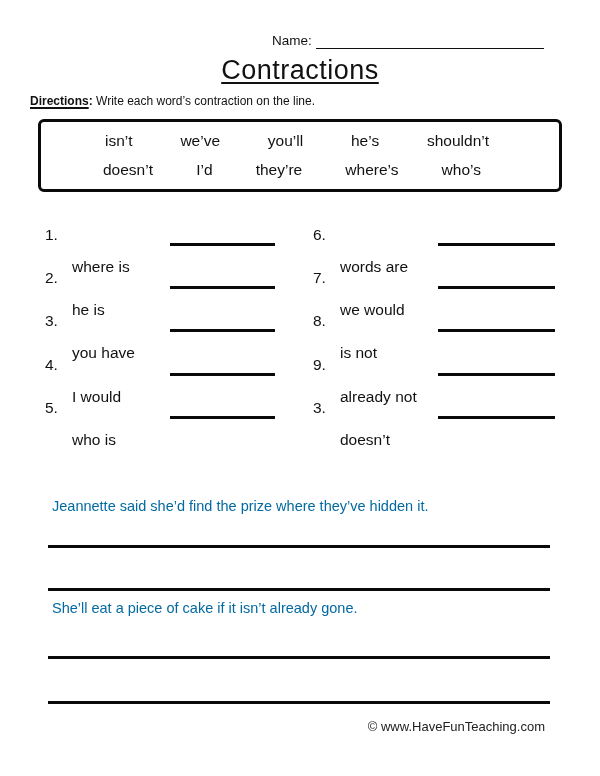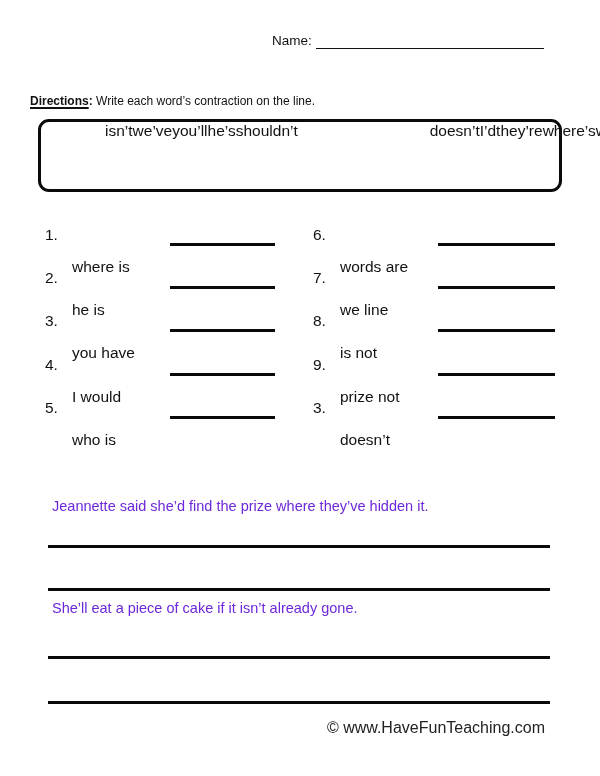--- a/index.html
+++ b/index.html
@@ -38,22 +38,22 @@
   .dir2{top:443px;width:548px;}
   .dir-label{
     font-weight:bold;text-decoration:underline;
     text-decoration-thickness:1.5px;text-underline-offset:2px;
   }
   .dir-colon{font-weight:bold;}
   
   .wordbank{
     position:absolute;top:119px;left:38px;
     width:518px;height:67px;
-    border:3px solid #0a0a0a;border-radius:11px;
-    display:flex;flex-direction:row;justify-content:space-evenly;text-align:right;
+    border:3px solid #0a0a0a;border-radius:6px;
+    display:flex;flex-direction:column;justify-content:space-evenly;text-align:right;
   }
   .wb-row{
     display:flex;justify-content:space-between;
     font-size:15.5px;
   }
   .wb-row1{padding:0 70px 0 64px;}
   .wb-row2{padding:0 78px 0 62px;}
   
   .qgrid{
     position:absolute;top:226px;left:45px;
@@ -66,48 +66,51 @@
   }
   .qitem{display:flex;align-items:flex-start;line-height:18px;}
   .qnum{width:27px;flex:none;}
   .qterm{width:98px;flex:none;margin-top:32px;}
   .qline{
     flex:1;height:17px;
     border-bottom:3px solid #0a0a0a;
   }
   
   .sentence{
-    position:absolute;left:52px;font-size:14.5px;color:#6d28d9;
+    position:absolute;left:52px;font-size:14.5px;color:#0369a1;
   }
   .s1{top:498px;}
   .s2{top:600px;}
   .ansline{
     position:absolute;left:48px;width:502px;height:0;
     border-top:3px solid #0a0a0a;
   }
   .l1{top:545px;}
   .l2{top:588px;}
   .l3{top:656px;}
   .l4{top:701px;}
   
   .footer{
     position:absolute;top:719px;right:55px;
-    font-size:16px;color:#222;
+    font-size:13px;color:#222;
   }
 </style>
 </head>
 <body>
 
 <div class="page">
 
   <div class="name-row">
     <span class="name-label">Name:</span>
     <span class="name-line"></span>
   </div>
 
+  <div class="title">
+    <span>Contractions</span>
+  </div>
 
   <div class="directions dir1">
     <span class="dir-label">Directions</span><span class="dir-colon">:</span><span>  Write each word’s contraction on the line.</span>
   </div>
 
   <div class="wordbank">
     <div class="wb-row wb-row1">
       <span class="wb-word">isn’t</span>
       <span class="wb-word">we’ve</span>
       <span class="wb-word">you’ll</span>
@@ -149,31 +152,31 @@
       <span class="qterm">who is</span>
       <span class="qline"></span>
     </div>
     <div class="qitem">
       <span class="qnum">6.</span>
       <span class="qterm">words are</span>
       <span class="qline"></span>
     </div>
     <div class="qitem">
       <span class="qnum">7.</span>
-      <span class="qterm">we line</span>
+      <span class="qterm">we would</span>
       <span class="qline"></span>
     </div>
     <div class="qitem">
       <span class="qnum">8.</span>
       <span class="qterm">is not</span>
       <span class="qline"></span>
     </div>
     <div class="qitem">
       <span class="qnum">9.</span>
-      <span class="qterm">prize not</span>
+      <span class="qterm">already not</span>
       <span class="qline"></span>
     </div>
     <div class="qitem">
       <span class="qnum">3.</span>
       <span class="qterm">doesn’t</span>
       <span class="qline"></span>
     </div>
   </div>
 
 

